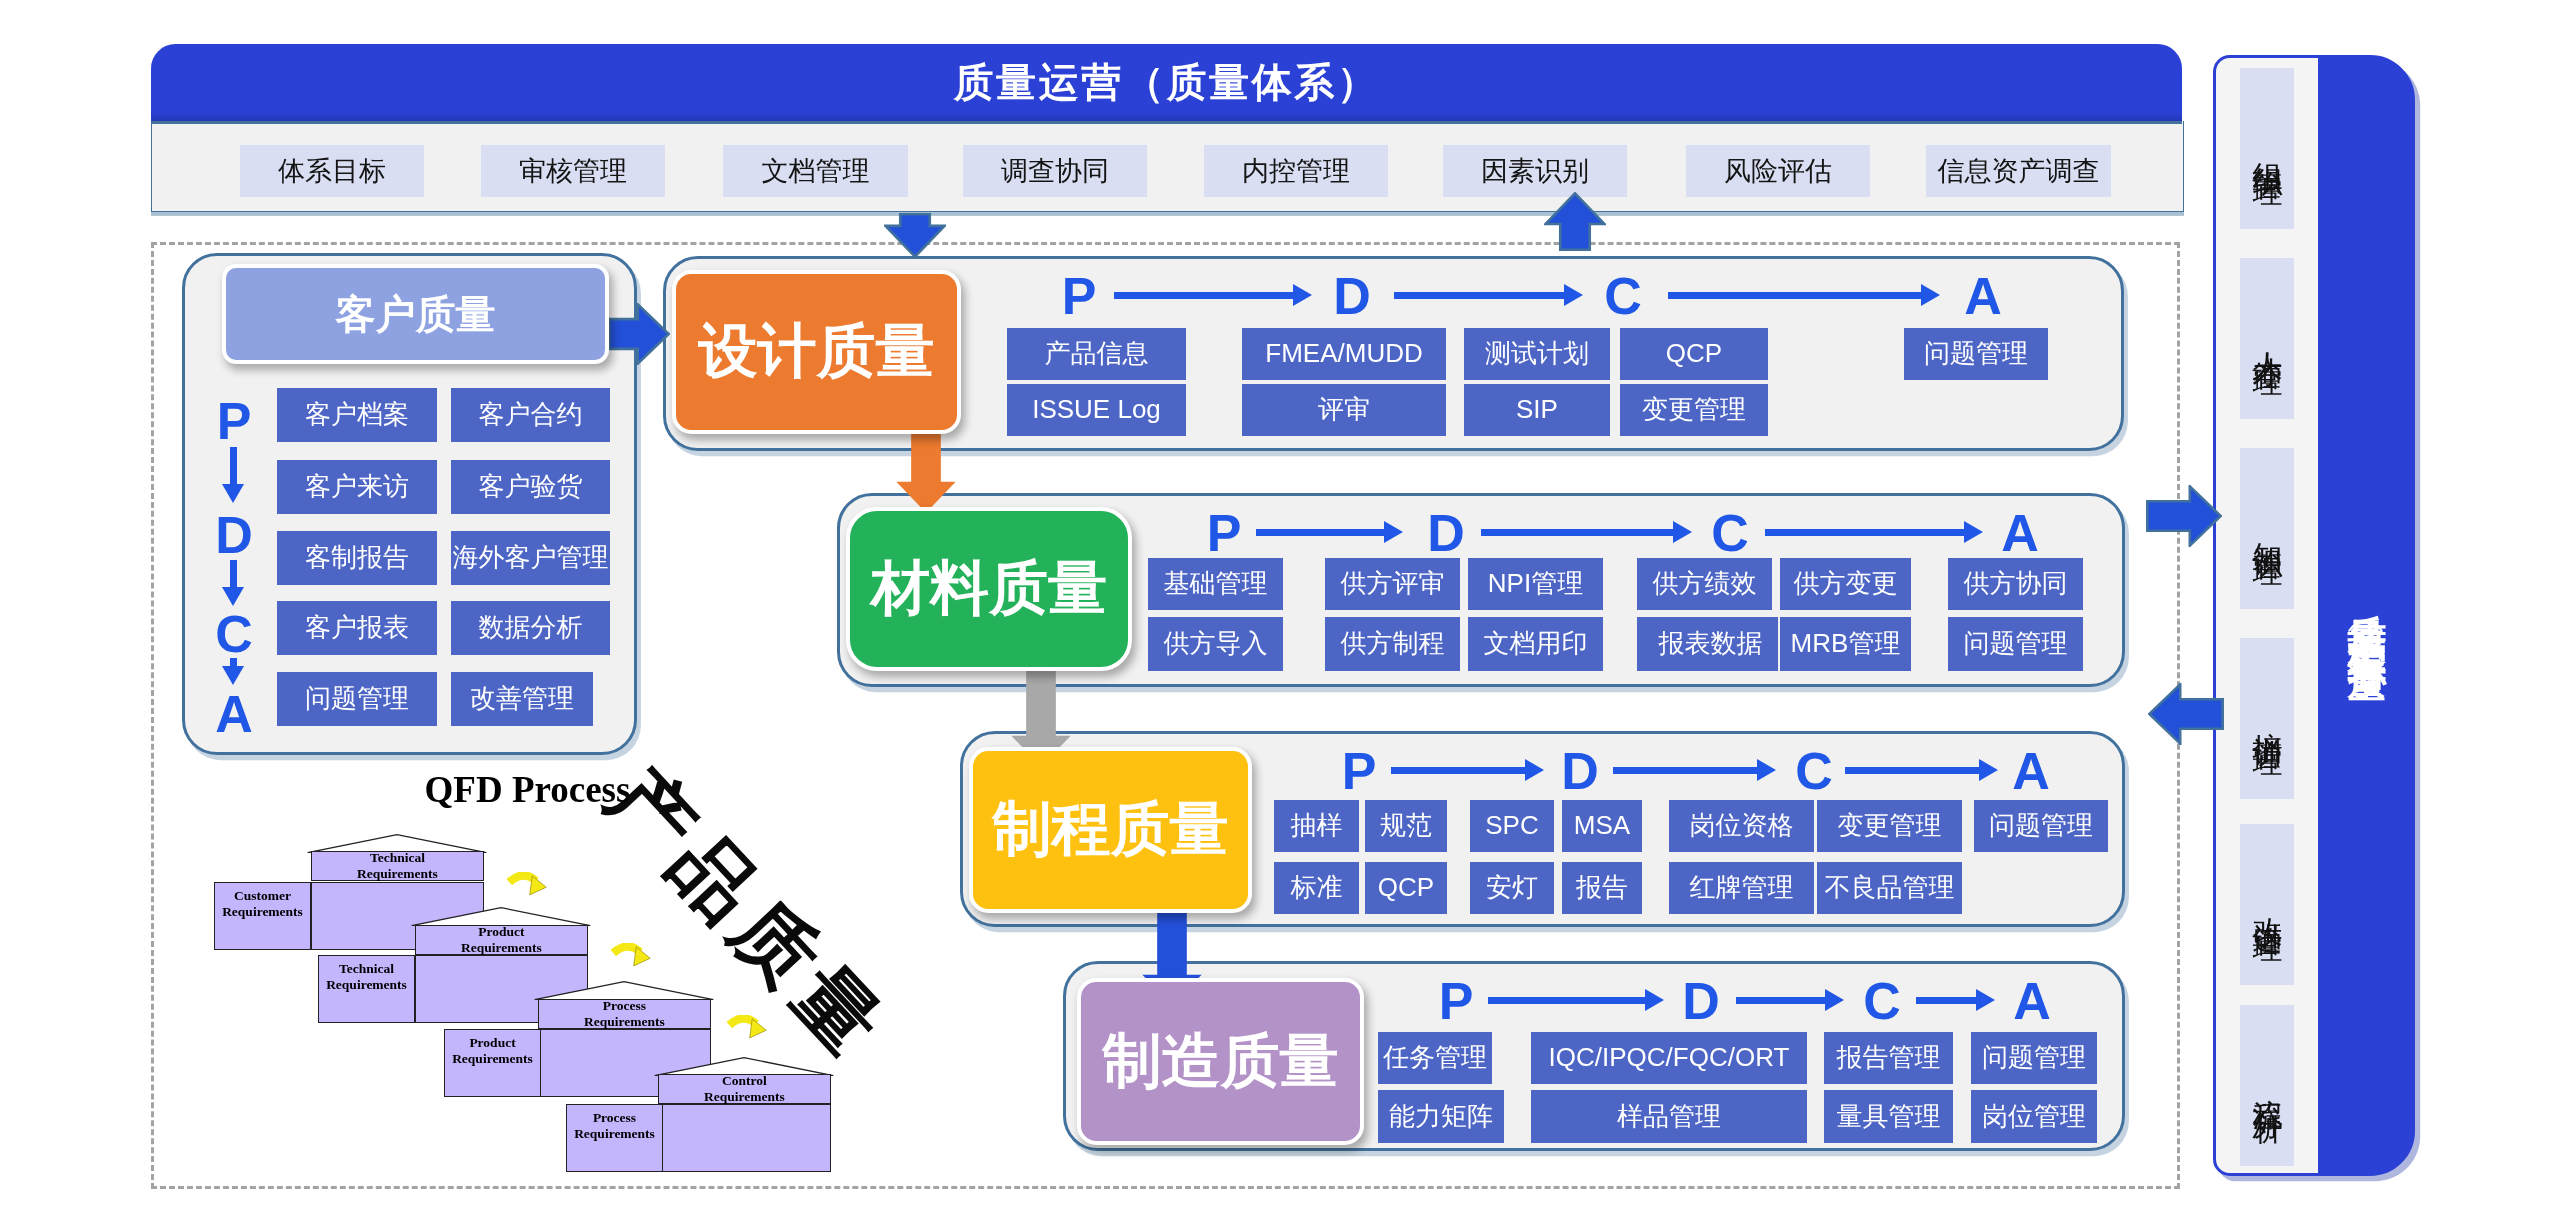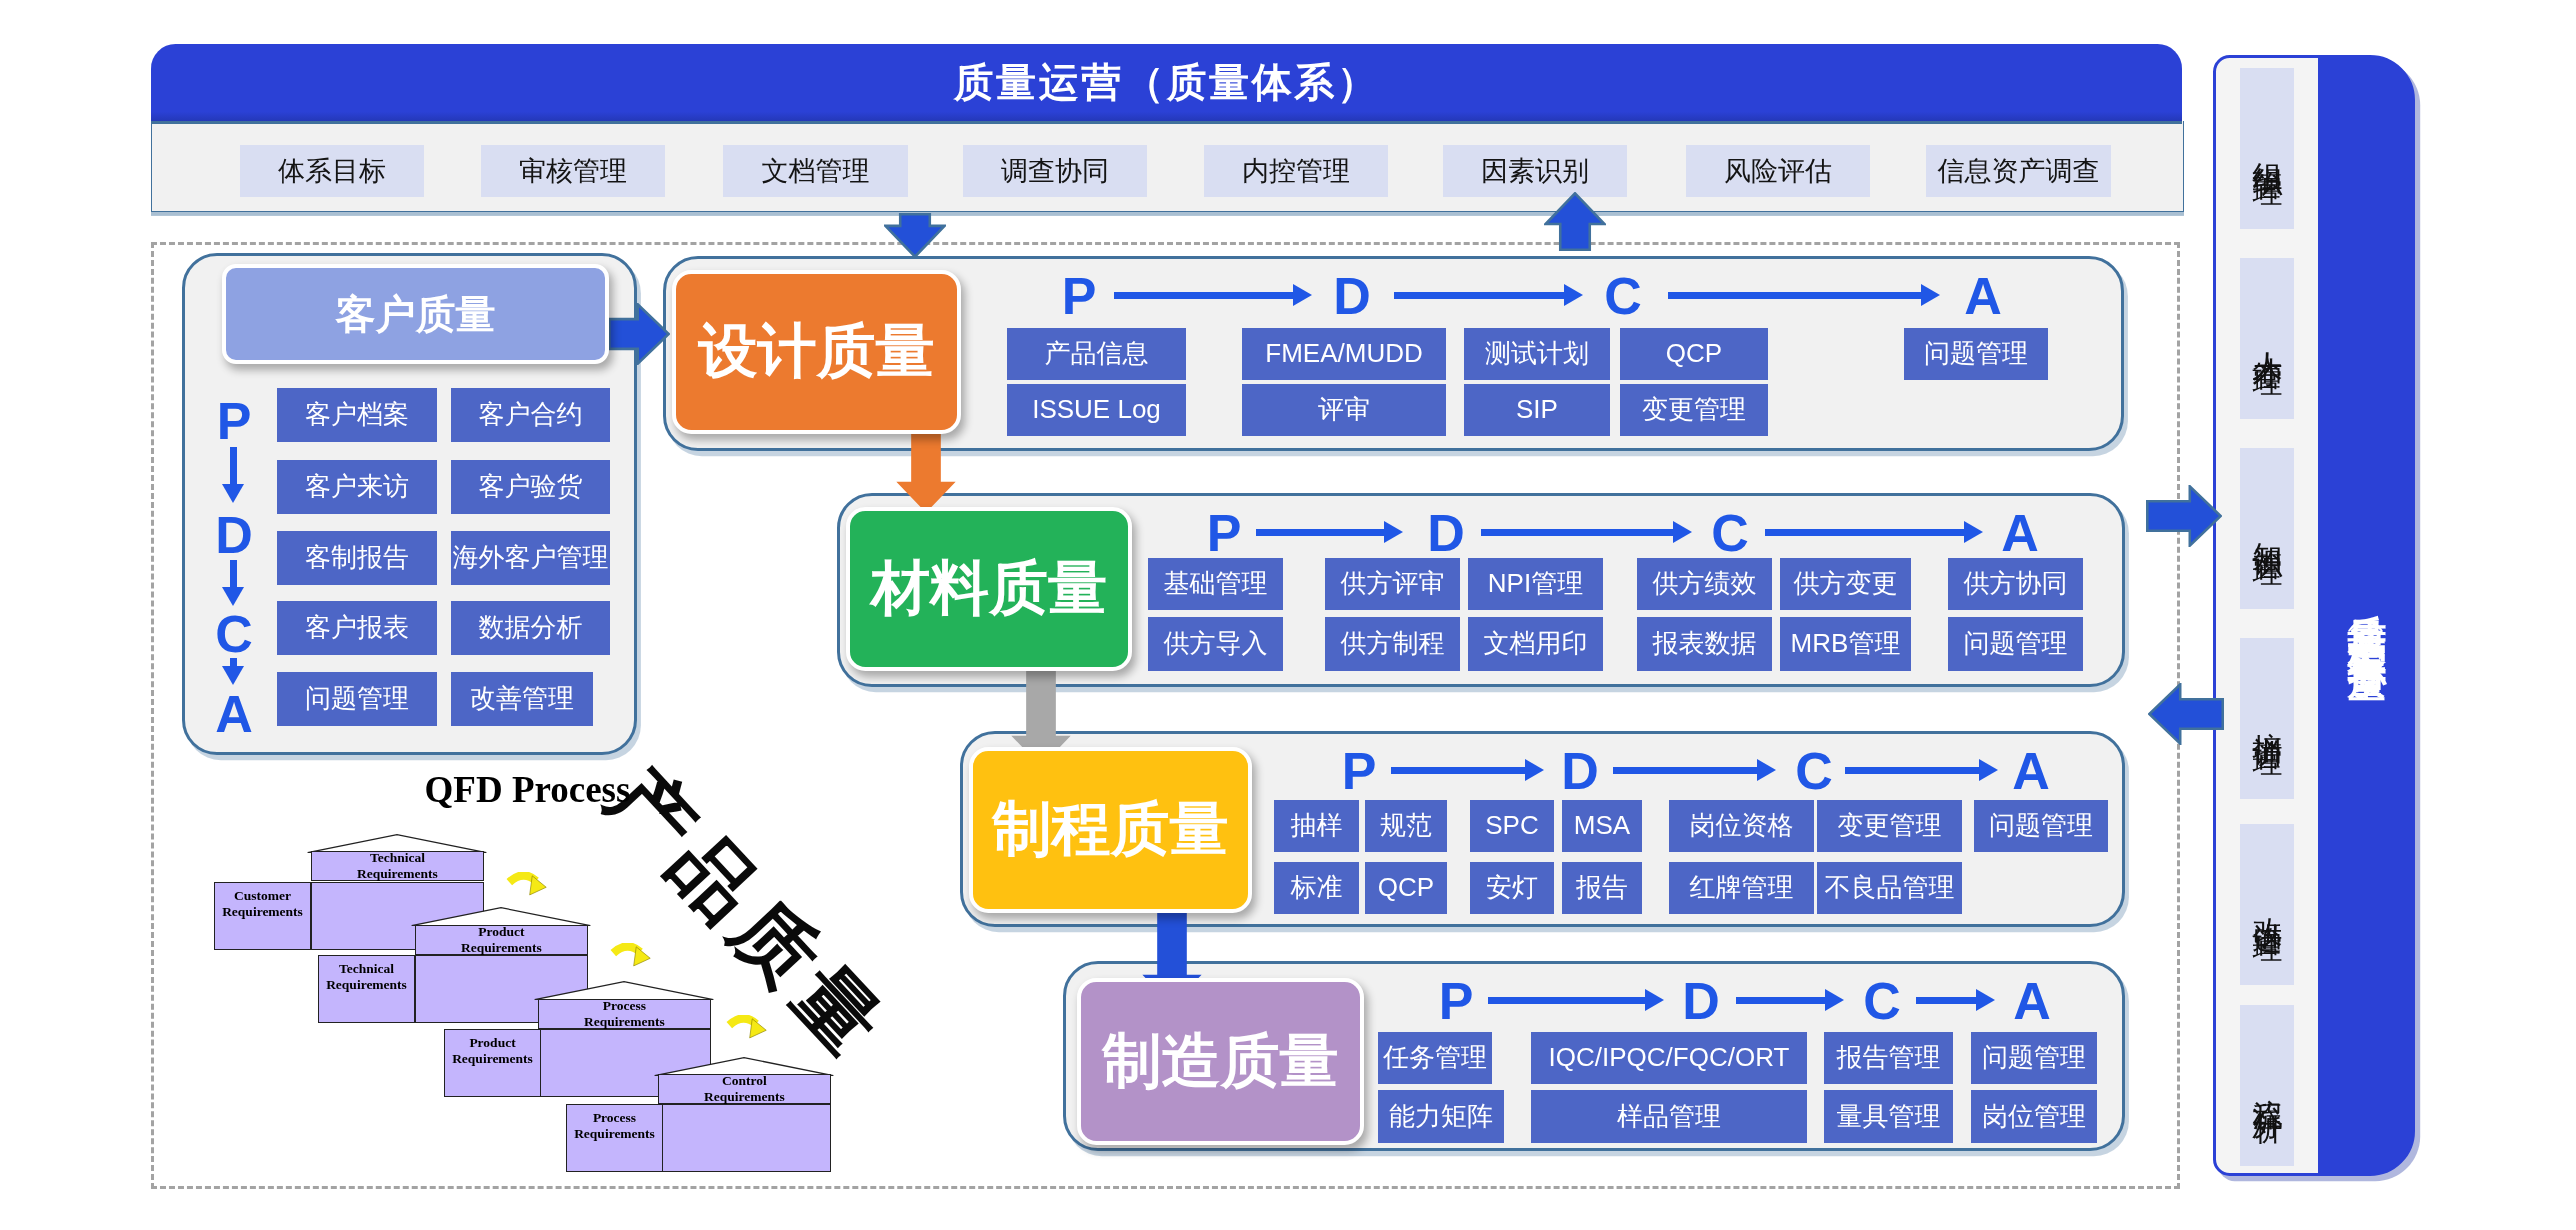--- a/index.html
+++ b/index.html
@@ -70,21 +70,21 @@
 
   <div id="main-dashed"></div>
 
   <div class="panel" style="left:182px;top:253px;width:449px;height:496px;"></div>
   <div class="hdr-box" style="left:222px;top:264px;width:379px;height:92px;background:var(--customer-header);font-size:40px;border-radius:14px;">客户质量</div>
 
   <div class="panel" style="left:663px;top:256px;width:1455px;height:189px;"></div>
   <div class="hdr-box" style="left:672px;top:270px;width:281px;height:156px;background:var(--design-orange);font-size:59px;">设计质量</div>
 
   <div class="panel" style="left:837px;top:493px;width:1282px;height:188px;"></div>
-  <div class="hdr-box" style="left:846px;top:507px;width:278px;height:156px;background:var(--material-green);font-size:59px;">材料质量</div>
+  <div class="hdr-box" style="left:846px;top:507px;width:278px;height:156px;background:var(--material-green);font-size:59px;border-radius:31px;">材料质量</div>
 
   <div class="panel" style="left:960px;top:731px;width:1159px;height:190px;"></div>
   <div class="hdr-box" style="left:969px;top:747px;width:275px;height:158px;background:var(--process-yellow);font-size:59px;">制程质量</div>
 
   <div class="panel" style="left:1063px;top:961px;width:1056px;height:184px;"></div>
   <div class="hdr-box" style="left:1077px;top:978px;width:279px;height:159px;background:var(--manufacturing-purple);font-size:59px;">制造质量</div>
 
   <div id="qfd-title">QFD Process</div>
   <div id="qfd-rotated">产品质量</div>
   <div id="qfd-houses">
@@ -198,21 +198,21 @@
       <div class="harrow" style="left: 1765px; top: 529px; width: 200px;"></div>
       <div class="item" style="left: 1148px; top: 558px; width: 135px; height: 52px;">基础管理</div>
       <div class="item" style="left: 1325px; top: 558px; width: 135px; height: 52px;">供方评审</div>
       <div class="item" style="left: 1468px; top: 558px; width: 135px; height: 52px;">NPI管理</div>
       <div class="item" style="left: 1637px; top: 558px; width: 135px; height: 52px;">供方绩效</div>
       <div class="item" style="left: 1780px; top: 558px; width: 131px; height: 52px;">供方变更</div>
       <div class="item" style="left: 1948px; top: 558px; width: 135px; height: 52px;">供方协同</div>
       <div class="item" style="left: 1148px; top: 617px; width: 135px; height: 54px;">供方导入</div>
       <div class="item" style="left: 1325px; top: 617px; width: 135px; height: 54px;">供方制程</div>
       <div class="item" style="left: 1468px; top: 617px; width: 135px; height: 54px;">文档用印</div>
-      <div class="item" style="left: 1637px; top: 617px; width: 135px; height: 54px;">报表数据</div>
+      <div class="item" style="left: 1637px; top: 617px; width: 135px; height: 54px; padding-left: 6px;">报表数据</div>
       <div class="item" style="left: 1780px; top: 617px; width: 131px; height: 54px;">MRB管理</div>
       <div class="item" style="left: 1948px; top: 617px; width: 135px; height: 54px;">问题管理</div>
       <div class="pletter" style="left: 1359px; top: 745px;">P</div>
       <div class="pletter" style="left: 1580px; top: 745px;">D</div>
       <div class="pletter" style="left: 1814px; top: 745px;">C</div>
       <div class="pletter" style="left: 2031px; top: 745px;">A</div>
       <div class="harrow" style="left: 1391px; top: 767px; width: 135px;"></div>
       <div class="harrow" style="left: 1613px; top: 767px; width: 145px;"></div>
       <div class="harrow" style="left: 1845px; top: 767px; width: 135px;"></div>
       <div class="item" style="left: 1274px; top: 800px; width: 85px; height: 52px;">抽样</div>

